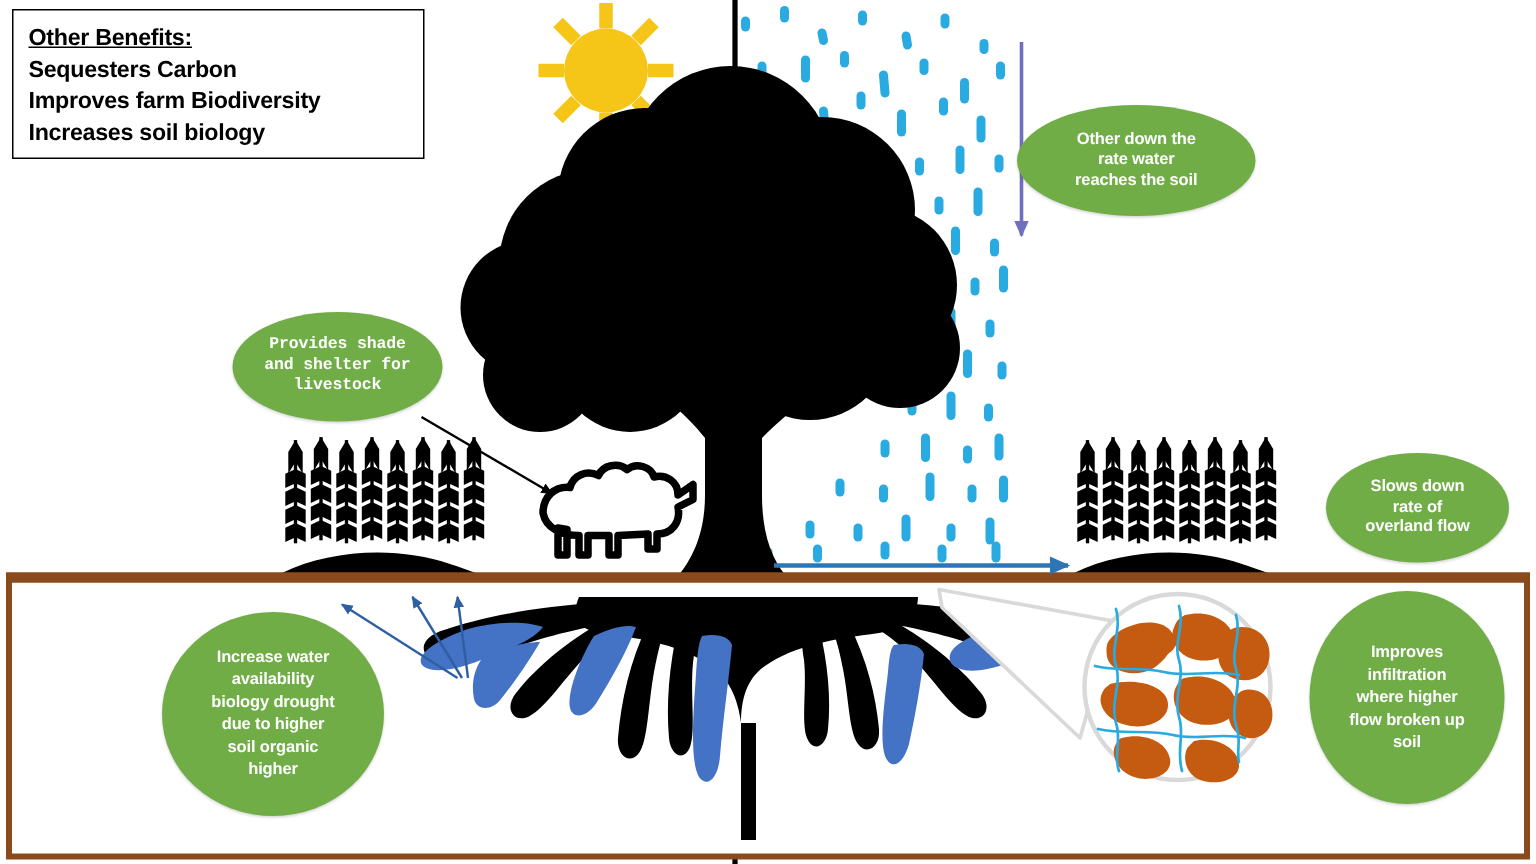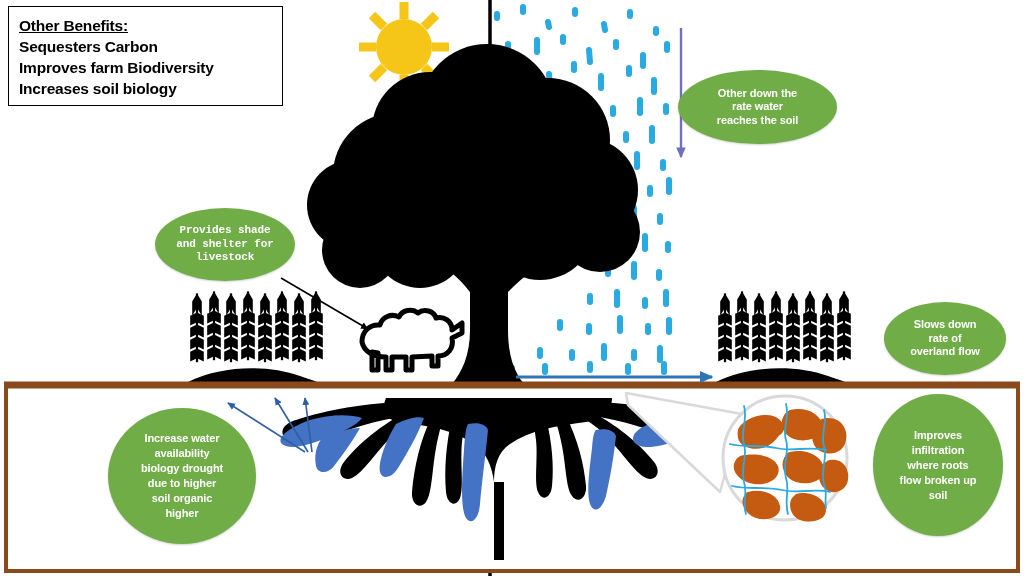--- a/index.html
+++ b/index.html
@@ -404,19 +404,19 @@
       <div>due to higher</div>
       <div>soil organic</div>
       <div>higher</div>
     </div>
   </div>
 
   <div class="bubble" id="bub-infil">
     <div class="txt">
       <div>Improves</div>
       <div>infiltration</div>
-      <div>where roots</div>
+      <div>where higher</div>
       <div>flow broken up</div>
       <div>soil</div>
     </div>
   </div>
 
 </div>
 
 </body></html>

